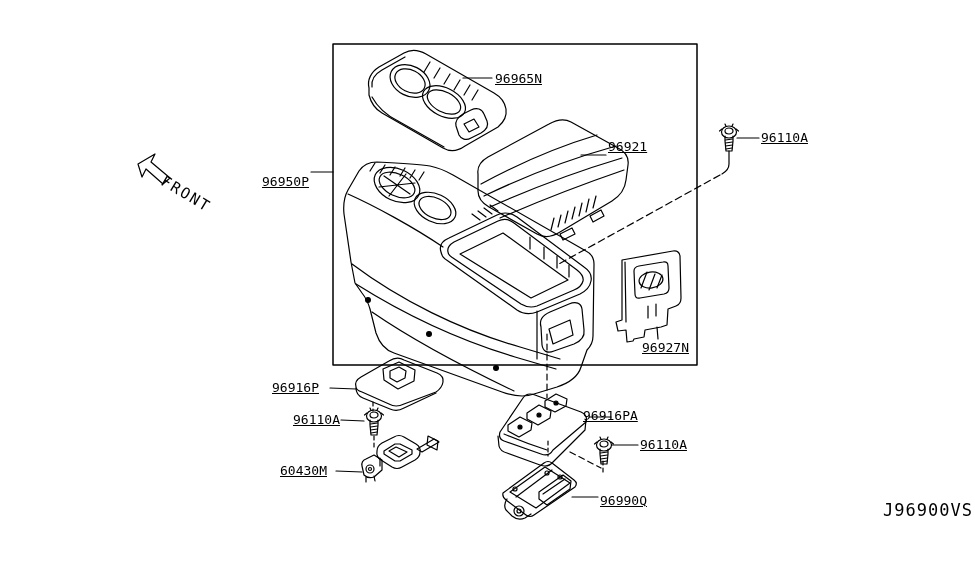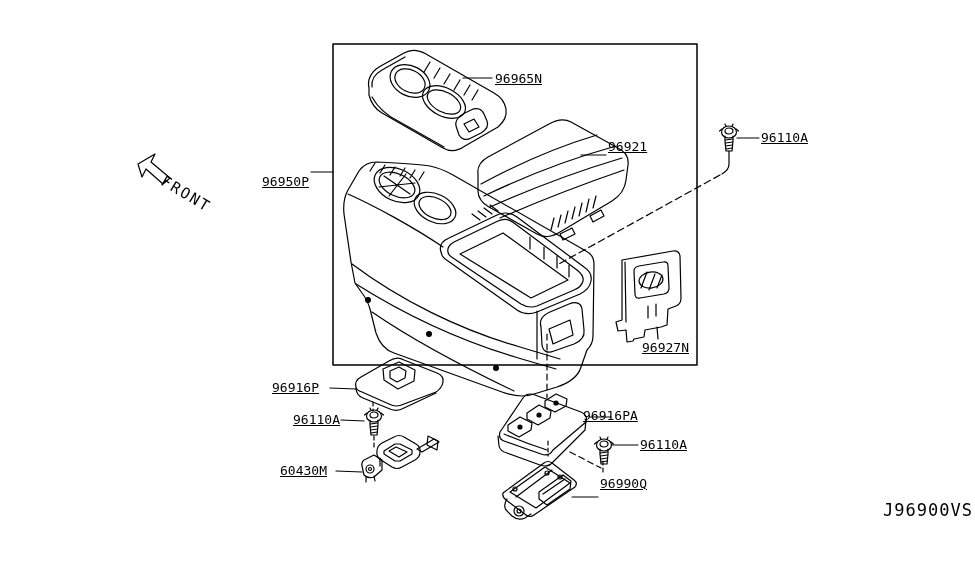--- a/index.html
+++ b/index.html
@@ -211,17 +211,17 @@
 <div class="part-label" style="left:495px;top:71px;">96965N</div>
 <div class="part-label" style="left:608px;top:139px;">96921</div>
 <div class="part-label" style="left:761px;top:130px;">96110A</div>
 <div class="part-label" style="left:262px;top:174px;">96950P</div>
 <div class="part-label" style="left:642px;top:340px;">96927N</div>
 <div class="part-label" style="left:272px;top:380px;">96916P</div>
 <div class="part-label" style="left:293px;top:412px;">96110A</div>
 <div class="part-label" style="left:280px;top:463px;">60430M</div>
 <div class="part-label" style="left:583px;top:408px;">96916PA</div>
 <div class="part-label" style="left:640px;top:437px;">96110A</div>
-<div class="part-label" style="left:600px;top:476px;">96990Q</div>
+<div class="part-label" style="left:600px;top:493px;">96990Q</div>
 
 <div class="code-label" style="left:883px;top:500px;">J96900VS</div>
 
 </div>
 
 </body></html>

